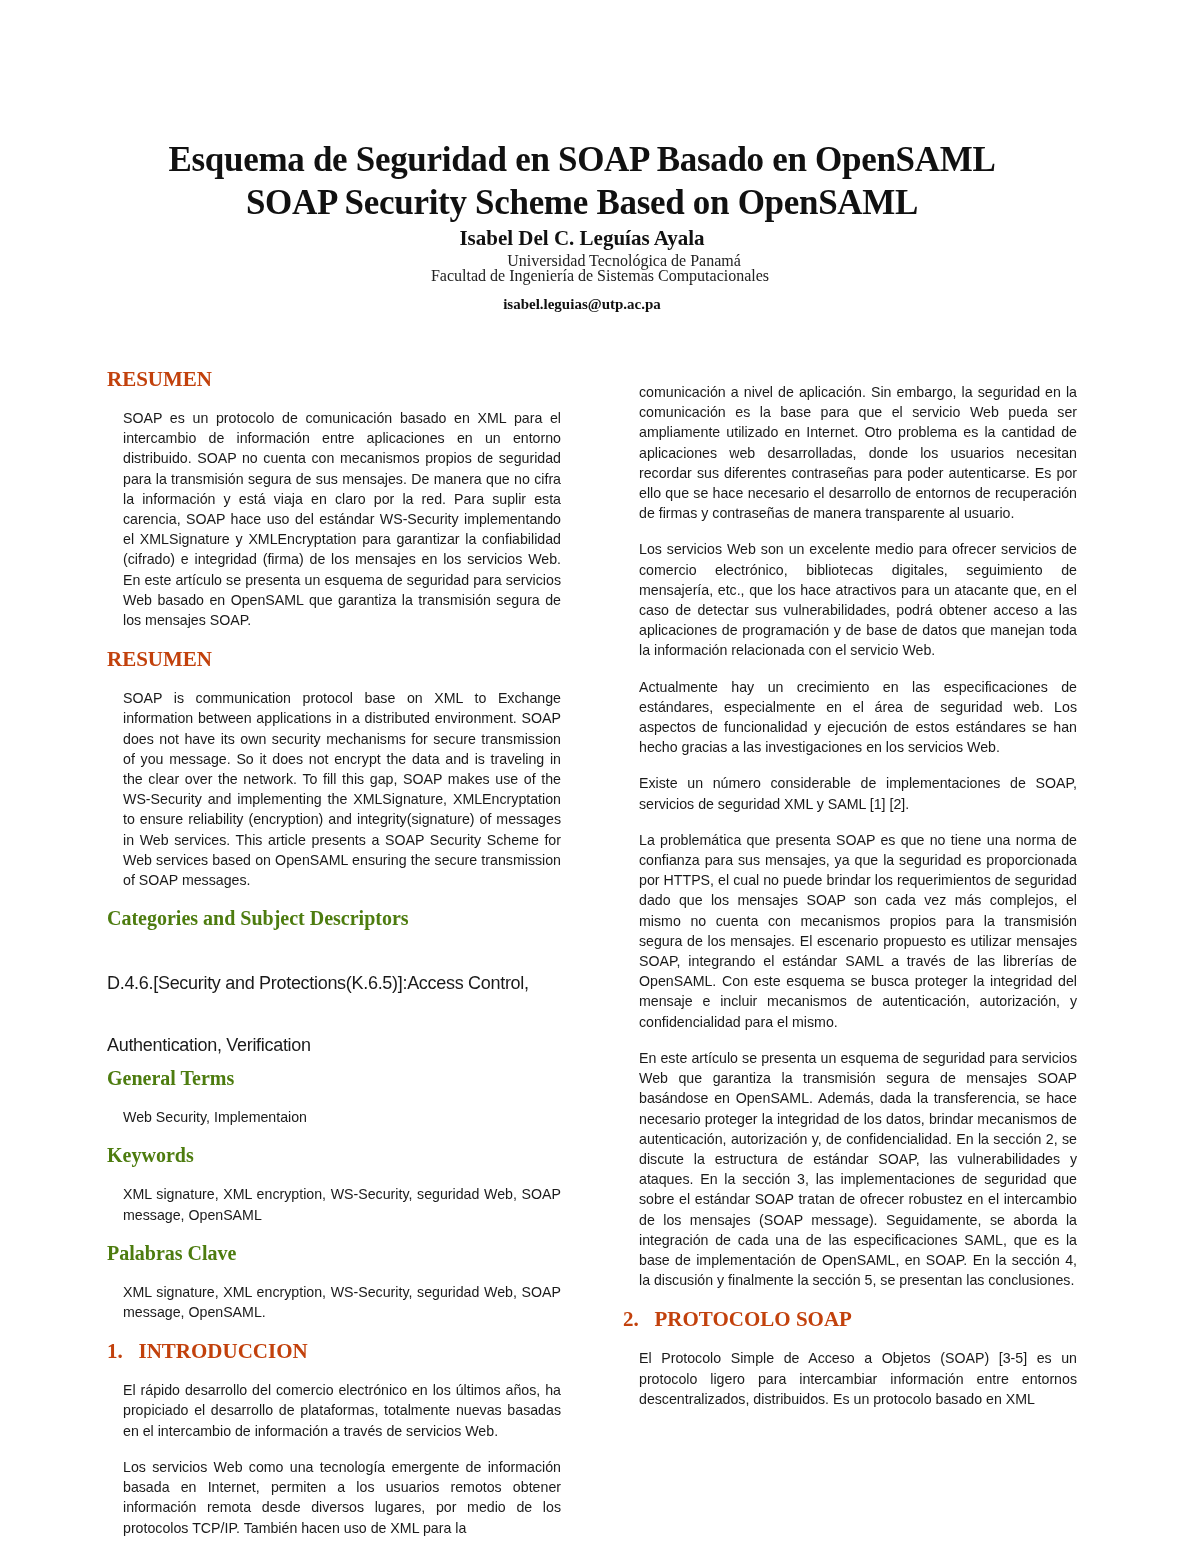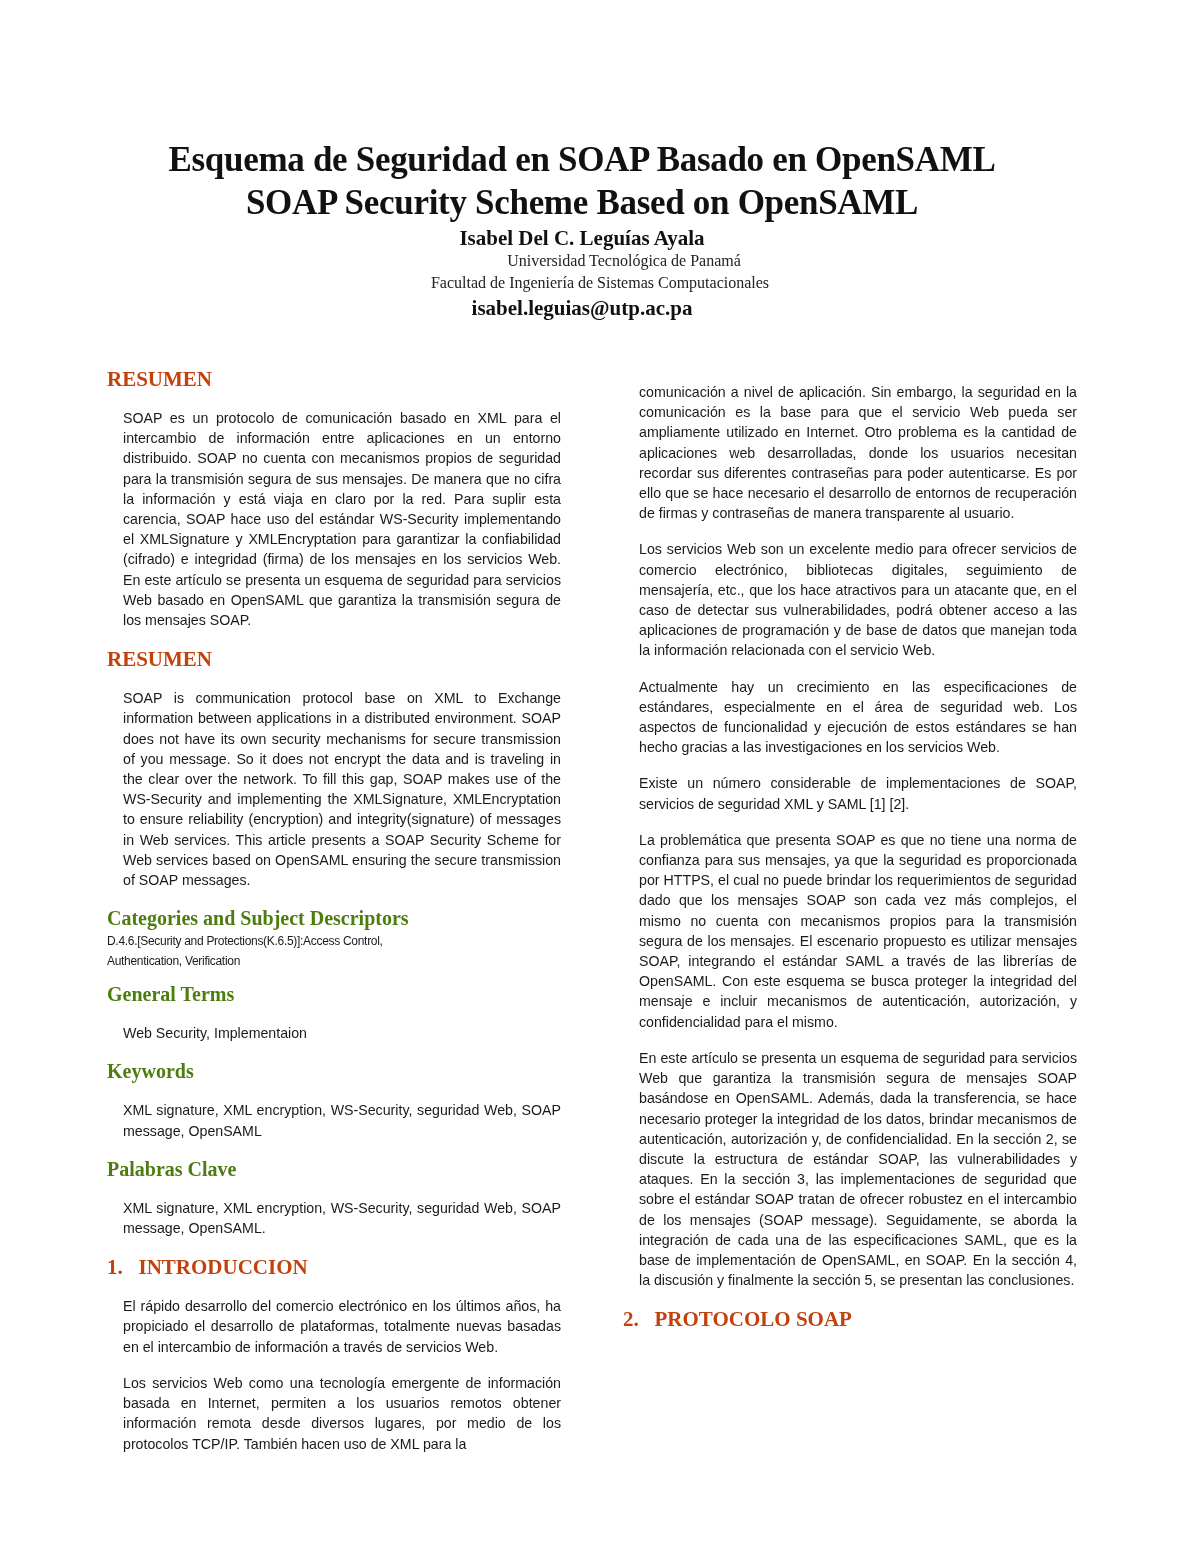--- a/index.html
+++ b/index.html
@@ -5,33 +5,33 @@
   html, body { margin: 0; padding: 0; background: #ffffff; }
   body { width: 1200px; height: 1553px; position: relative; overflow: hidden; color: #111; }
   .title { position: absolute; left: 0; width: 1164px; text-align: center;
            font-family: "Liberation Serif", serif; font-weight: bold; color: #111; }
   .t1 { top: 140px; font-size: 35px; letter-spacing: -0.3px; }
   .t2 { top: 183px; font-size: 35px; letter-spacing: -0.3px; }
   .author { top: 226px; font-size: 21px; }
   .affil { position: absolute; left: 0; width: 1200px; text-align: center;
            font-family: "Liberation Serif", serif; font-size: 16px; color: #222; }
   .a1 { top: 252px; padding-left: 24px; }
-  .a2 { top: 274px; }
-  .email { top: 296px; font-size: 21px; }
+  .a2 { top: 267px; }
+  .email { top: 296px; font-size: 15px; }
 
   .col { position: absolute; top: 366px; width: 470px;
          font-family: "Liberation Sans", sans-serif; font-size: 14.2px; line-height: 20.2px; color: #1a1a1a; }
   .col-left { left: 107px; }
   .col-right { left: 623px; }
   .h1 { font-family: "Liberation Serif", serif; font-weight: bold; font-size: 21px; line-height: 26px; margin: 0; color: #c2410c; }
   .h2 { font-family: "Liberation Serif", serif; font-weight: bold; font-size: 20px; line-height: 25px; margin: 0; color: #4d7c0f; }
   .p { margin: 16px; text-align: justify; }
   .sp { margin-top: 10px; }
   .gap { margin-top: 8px; }
-  .small { font-size: 12px; line-height: 20px; letter-spacing: -0.3px; }
+  .small { font-size: 18px; line-height: 20px; letter-spacing: -0.3px; margin-top: 42px; }
 </style>
 </head>
 <body>
 
 <div>
   <div class="title t1">Esquema de Seguridad en SOAP Basado en  OpenSAML</div>
   <div class="title t2">SOAP Security Scheme Based on OpenSAML</div>
   <div class="title author">Isabel Del C. Leguías Ayala</div>
   <div class="affil a1">Universidad Tecnológica de Panamá</div>
   <div class="affil a2">Facultad de Ingeniería de Sistemas Computacionales</div>
@@ -79,14 +79,15 @@
 
 <div class="col col-right">
   <p class="p">comunicación a nivel de aplicación.  Sin embargo,  la seguridad en la comunicación es la base para que el servicio Web pueda ser ampliamente utilizado en Internet. Otro problema es la cantidad de aplicaciones web desarrolladas, donde los usuarios necesitan recordar sus diferentes contraseñas para poder autenticarse. Es por ello que se hace necesario el desarrollo de entornos de recuperación de firmas y contraseñas de manera transparente al usuario.</p>
   <p class="p sp">Los  servicios Web son un excelente medio  para ofrecer servicios de comercio electrónico, bibliotecas digitales, seguimiento de mensajería, etc., que los  hace atractivos para un atacante que, en el caso de  detectar sus vulnerabilidades, podrá obtener acceso a las aplicaciones de programación y de base de datos que   manejan toda la información relacionada con el servicio Web.</p>
   <p class="p sp">Actualmente hay un crecimiento en las especificaciones de estándares, especialmente en el área de seguridad web. Los aspectos de funcionalidad y ejecución de estos estándares se han hecho gracias a las  investigaciones en los servicios Web.</p>
   <p class="p sp">Existe un número considerable de implementaciones de SOAP, servicios de seguridad XML y SAML [1] [2].</p>
   <p class="p sp">La problemática que  presenta  SOAP  es que no tiene una norma de confianza para sus mensajes, ya que la seguridad es proporcionada por HTTPS, el cual no puede brindar los requerimientos de seguridad  dado que los mensajes SOAP son cada vez más complejos, el mismo no  cuenta con  mecanismos propios  para la transmisión segura de los mensajes. El escenario propuesto es utilizar  mensajes SOAP, integrando el estándar SAML a través de las librerías de OpenSAML. Con este esquema se busca proteger la integridad del mensaje e  incluir mecanismos de autenticación, autorización, y  confidencialidad  para el mismo.</p>
   <p class="p sp">En este artículo se presenta  un esquema de seguridad para servicios Web que garantiza la transmisión segura de mensajes SOAP basándose en OpenSAML. Además, dada la transferencia, se hace necesario proteger la integridad de los datos, brindar mecanismos de autenticación, autorización y, de confidencialidad. En la sección 2, se discute  la estructura de estándar SOAP, las vulnerabilidades y ataques. En la sección 3, las implementaciones de  seguridad que sobre el estándar SOAP tratan de ofrecer robustez en el intercambio de los mensajes (SOAP message). Seguidamente, se aborda la integración de cada una de las especificaciones SAML, que es la base de implementación de OpenSAML, en SOAP. En  la sección 4, la discusión y finalmente la sección 5, se presentan las conclusiones.</p>
   <section style="margin-top:10px">
     <h2 class="h1" style="white-space:pre">2.   PROTOCOLO SOAP</h2>
+    <p class="p">El  Protocolo Simple de Acceso a Objetos (SOAP) [3-5] es un protocolo ligero para intercambiar información entre entornos descentralizados, distribuidos. Es un protocolo basado en XML</p>
   </section>
 </div>
 
 </body></html>

